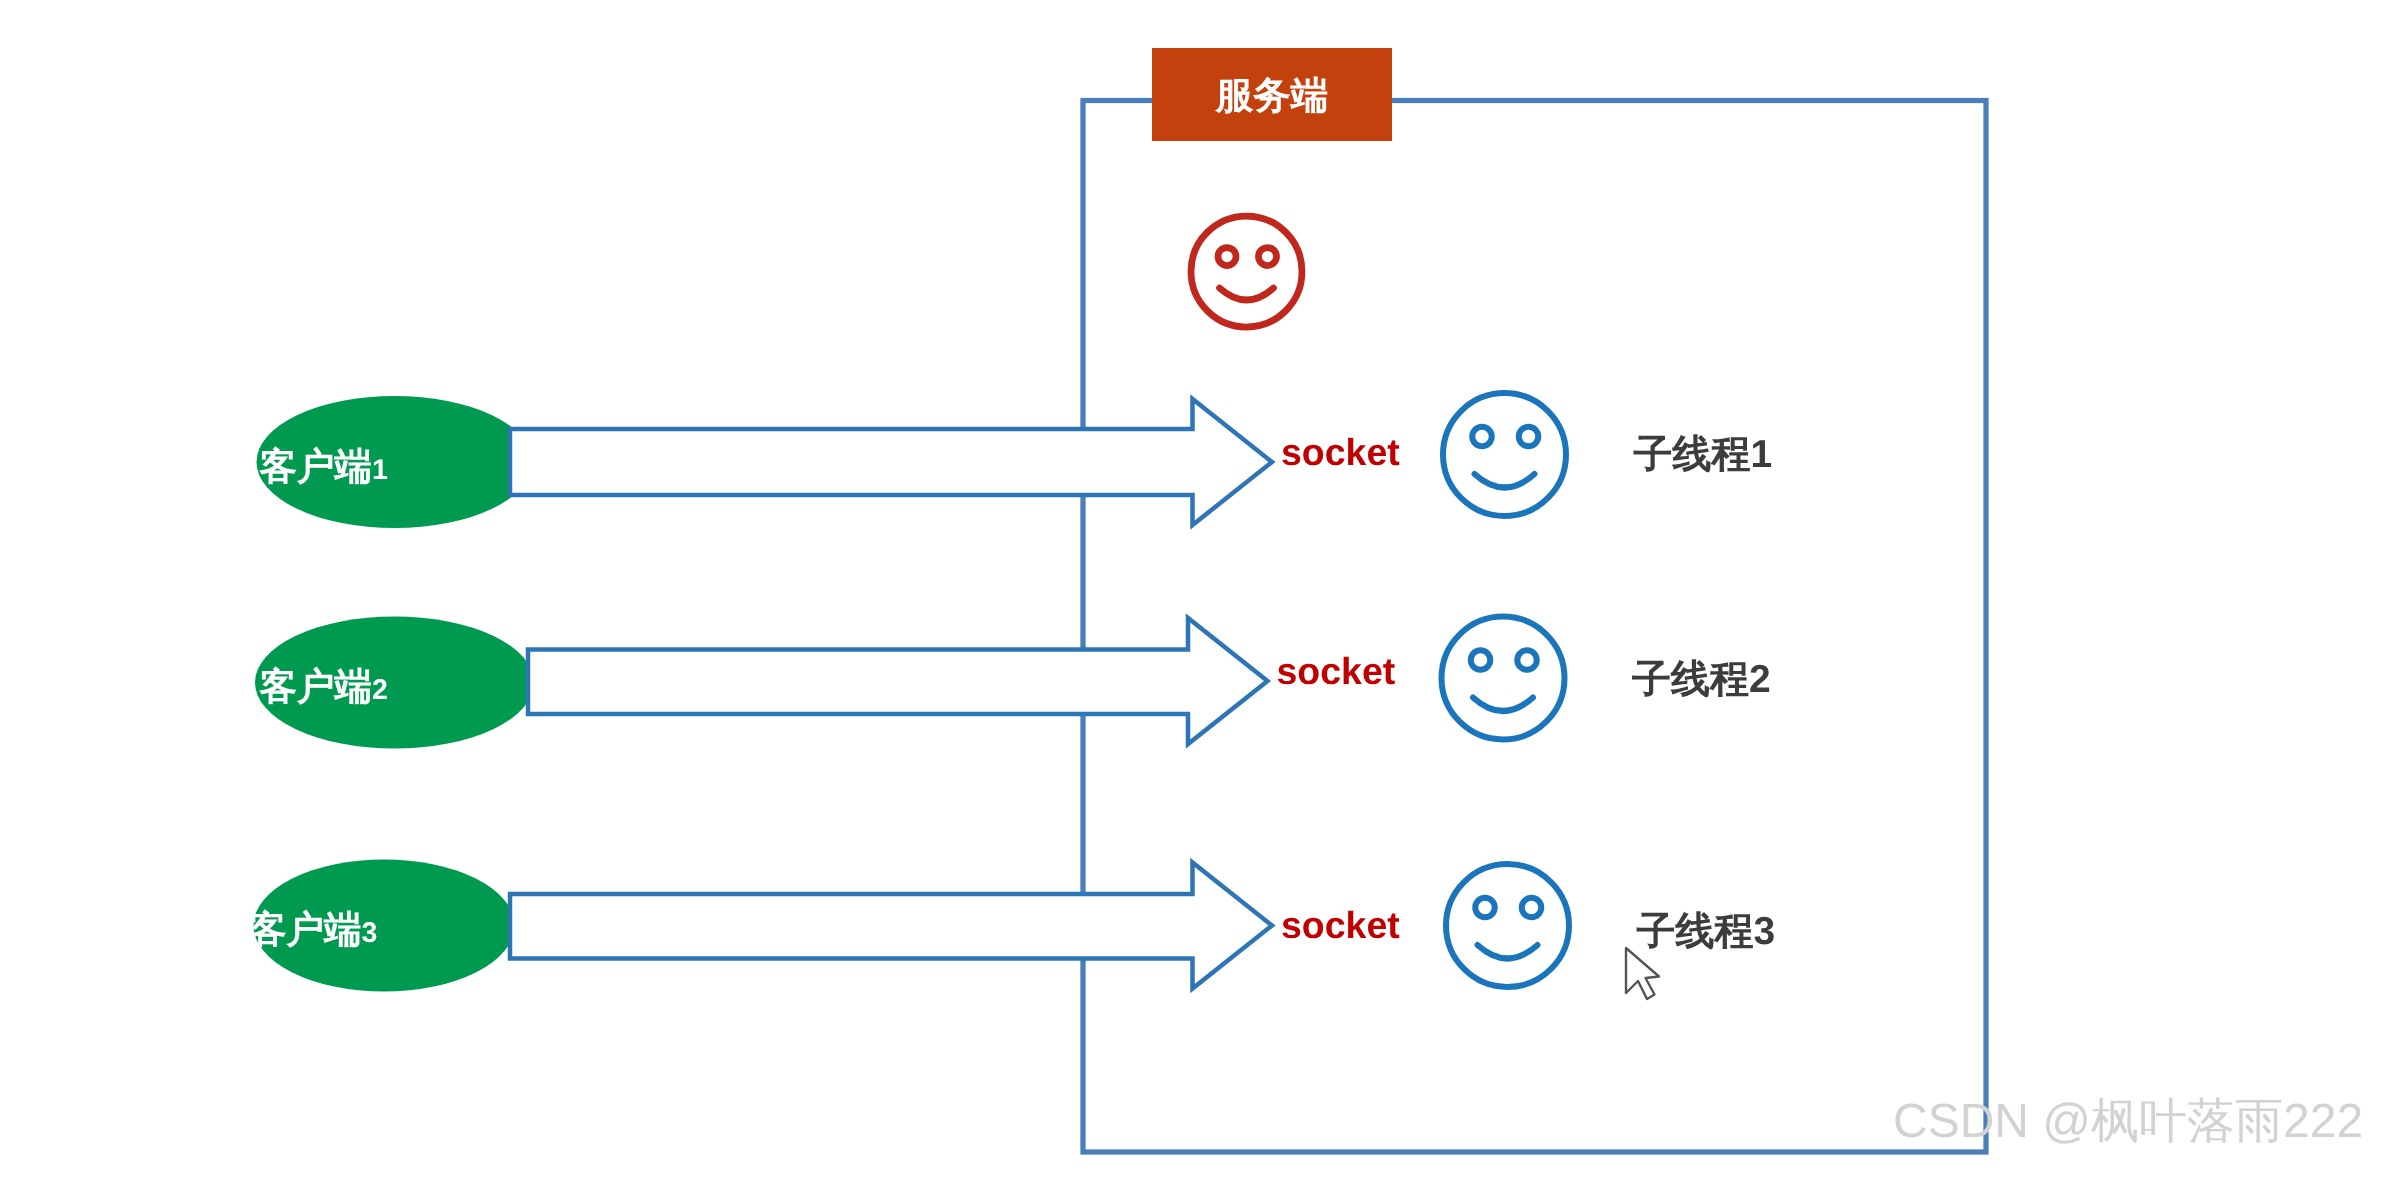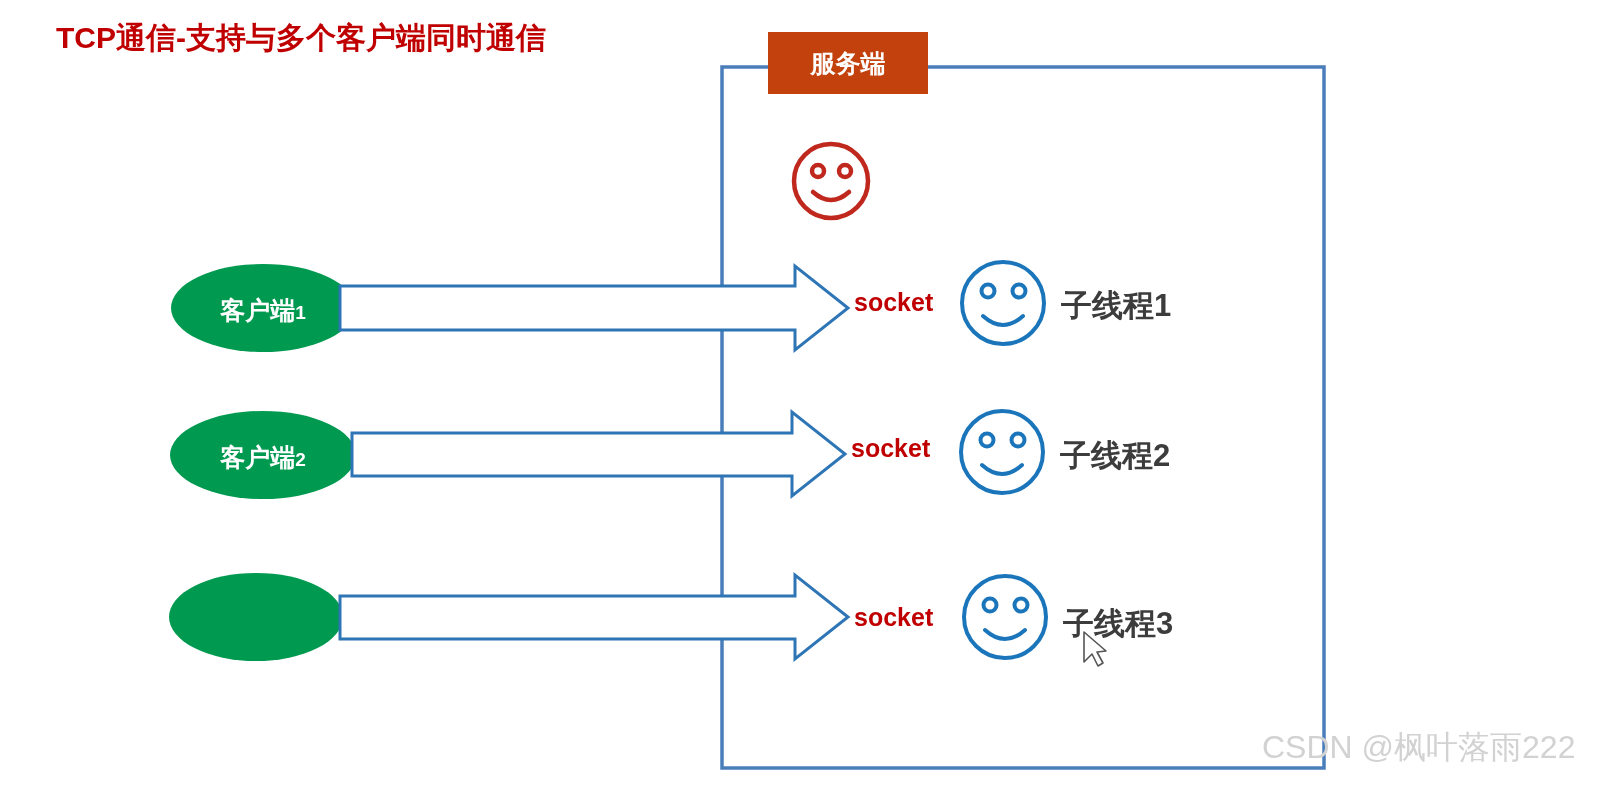--- a/index.html
+++ b/index.html
@@ -62,40 +62,41 @@
     color: #C00000;
     white-space: nowrap;
   }
 
   
   .client-label {
     color: #ffffff;
     font-size: 25px;
     font-weight: bold;
     white-space: nowrap;
-    text-align: center;
+    text-align: left;
   }
   .client-label .idx {
     font-size: 19px;
   }
 
   
   .socket-label {
     font-size: 25px;
     font-weight: bold;
     color: #C00000;
     white-space: nowrap;
   }
 
   
   .thread-label {
-    font-size: 31px;
+    font-size: 26px;
     font-weight: bold;
     color: #3C3C3C;
     white-space: nowrap;
+    margin-left: 28px;
   }
 
   
   #watermark {
     left: 1262px;
     top: 726px;
     font-size: 32px;
     color: #D2D2D2;
     white-space: nowrap;
     font-weight: normal;
@@ -149,35 +150,37 @@
       <circle cx="845" cy="171" r="6" fill="none" stroke="#C0281E" stroke-width="4.5"></circle>
       <path d="M 813 192 Q 831 208 849 192" fill="none" stroke="#C0281E" stroke-width="4.5" stroke-linecap="round"></path>
     </g>
 
     <g>
       <path d="M 1084 632 L 1084 662 L 1092 654 L 1098 666 L 1103 663 L 1097 652 L 1106 651 Z" fill="#ffffff" stroke="#555555" stroke-width="1.6" stroke-linejoin="round"></path>
     </g>
 
   </svg>
 
-  <div class="abs" id="page-title">TCP通信-支持与多个客户端同时通信</div>
 
   <div class="abs" id="server-box">
     <span id="server-box-label">服务端</span>
   </div>
 
 
   <div class="abs client-label" style="left:173px; top:294px; width:180px;">
     <span>客户端</span><span class="idx">1</span>
   </div>
 
   <div class="abs client-label" style="left:173px; top:441px; width:180px;">
     <span>客户端</span><span class="idx">2</span>
   </div>
 
+  <div class="abs client-label" style="left:166px; top:603px; width:180px;">
+    <span>客户端</span><span class="idx">3</span>
+  </div>
 
   <div class="abs socket-label" style="left:854px; top:288px;">socket</div>
   <div class="abs socket-label" style="left:851px; top:434px;">socket</div>
   <div class="abs socket-label" style="left:854px; top:603px;">socket</div>
 
   <div class="abs thread-label" style="left:1061px; top:285px;">子线程1</div>
   <div class="abs thread-label" style="left:1060px; top:435px;text-align:center;">子线程2</div>
   <div class="abs thread-label" style="left:1063px; top:603px;">子线程3</div>
 
   <div class="abs" id="watermark">CSDN @枫叶落雨222</div>

